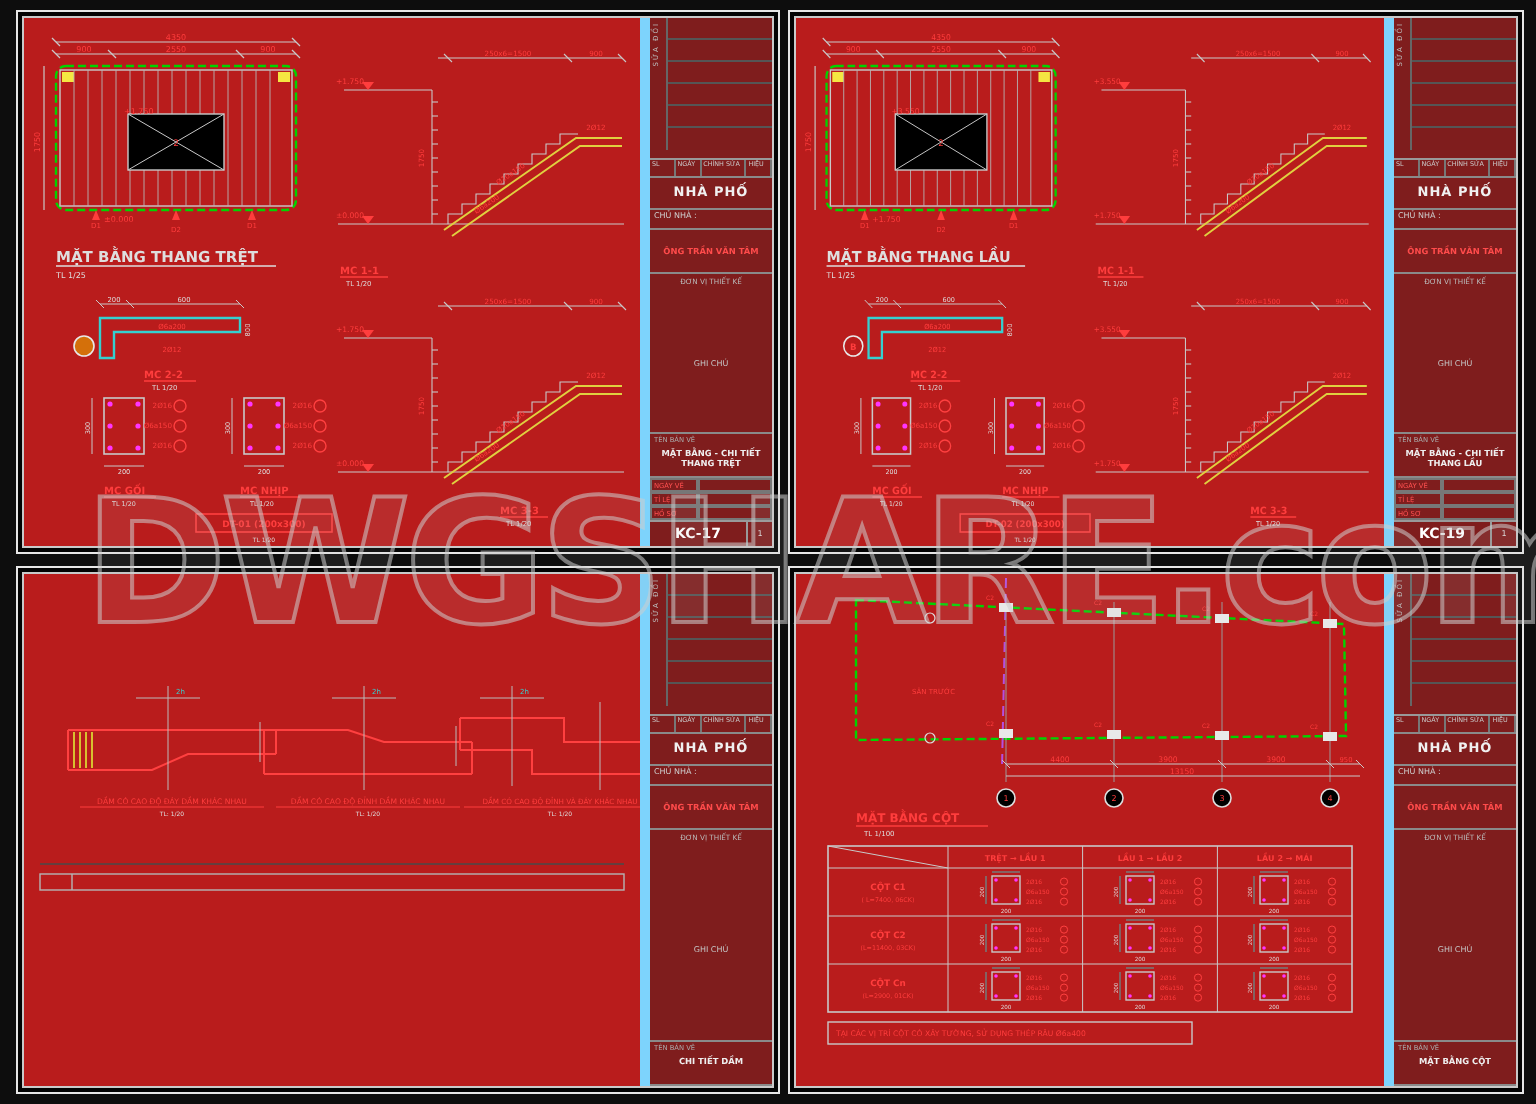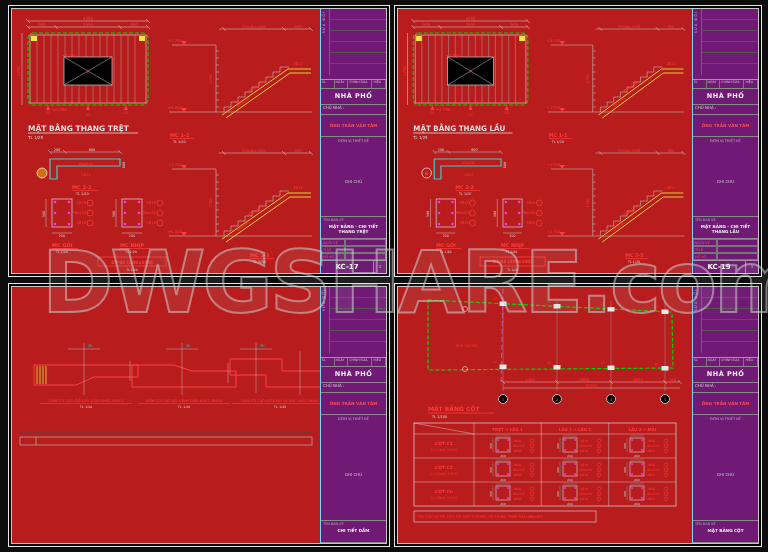--- a/index.html
+++ b/index.html
@@ -4,22 +4,22 @@
 <style>
   html,body{margin:0;padding:0;background:#0d0d0d;width:768px;height:552px;overflow:hidden;
     font-family:"DejaVu Sans",sans-serif;}
   .page{position:relative;width:768px;height:552px;background:#0d0d0d;}
   
   .sheet{position:absolute;background:#030303;border:1px solid #e6e6e6;box-sizing:border-box;}
   .sheet-inner{position:absolute;inset:2px;border:1px solid #c9c9c9;display:flex;overflow:hidden;}
   .draw{flex:1;position:relative;background:#b91c1c;}
   .draw svg{position:absolute;inset:0;width:100%;height:100%;}
   
-  .tb{width:66px;border-left:1px solid #7dd3fc;display:flex;flex-direction:column;color:#cfcfcf;
-      font-size:4px;line-height:1.2;box-sizing:border-box;background:#701a75;}
+  .tb{width:66px;border-left:5px solid #7dd3fc;display:flex;flex-direction:column;color:#cfcfcf;
+      font-size:4px;line-height:1.2;box-sizing:border-box;background:#7f1d1d;}
   .tb>div{border-bottom:1px solid #8a8a8a;box-sizing:border-box;}
   .tb-rev{height:80px;position:relative;}
   .rev-side{position:absolute;left:1px;top:2px;writing-mode:vertical-rl;transform:rotate(180deg);
       font-size:3.5px;color:#bbb;letter-spacing:1px;}
   .rev-rows{position:absolute;left:8px;right:0;top:0;height:66px;border-left:1px solid #666;}
   .rev-rows i{display:block;height:10px;border-bottom:1px solid #555;}
   .rev-head{position:absolute;left:0;right:0;bottom:0;height:8px;display:flex;border-top:1px solid #999;}
   .rev-head span{flex:1;border-right:1px solid #777;font-size:3.2px;padding:1px 1px 0;color:#ccc;
       white-space:nowrap;overflow:hidden;}
   .tb-proj{height:16px;display:flex;align-items:center;justify-content:center;

